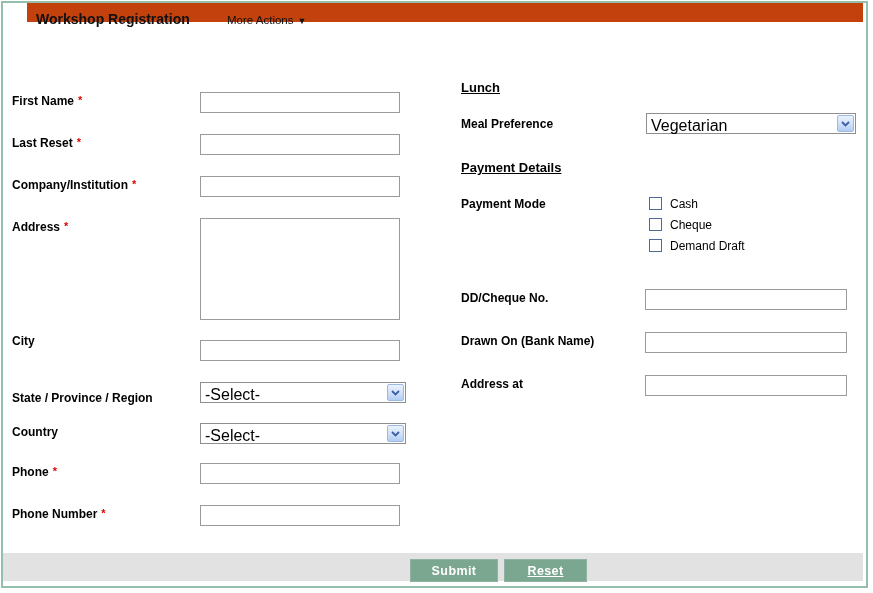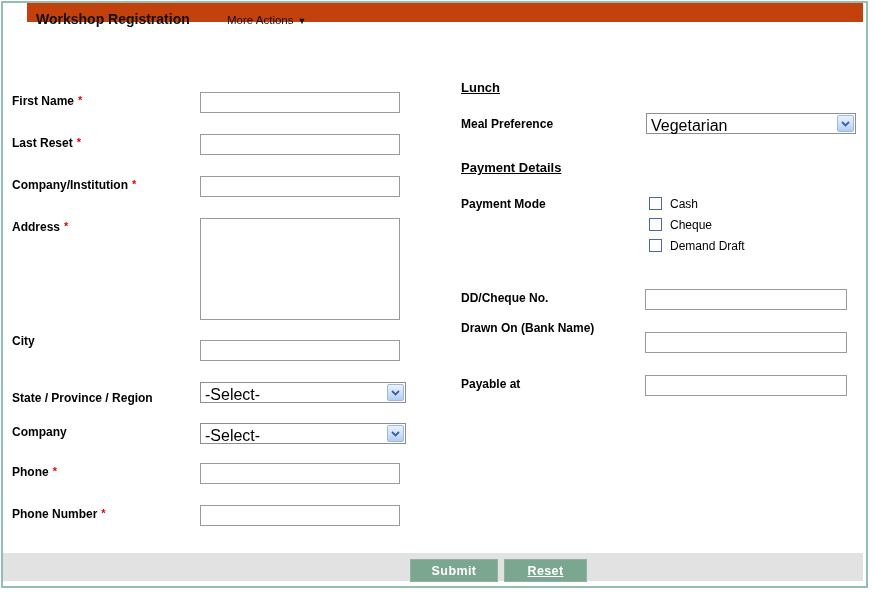--- a/index.html
+++ b/index.html
@@ -130,21 +130,21 @@
   <div class="lbl" style="top:388px"><span>State / Province / Region</span></div>
   <div class="select" style="top:379px">
     <span class="val">-Select-</span>
     <span class="arrow">
       <svg width="9" height="6" viewBox="0 0 9 6">
           <polyline points="1,1 4.5,4.5 8,1" fill="none" stroke="#3a5fa5" stroke-width="1.8"></polyline>
         </svg>
     </span>
   </div>
 
-  <div class="lbl" style="top:422px"><span>Company</span></div>
+  <div class="lbl" style="top:422px"><span>Country</span></div>
   <div class="select" style="top:420px">
     <span class="val">-Select-</span>
     <span class="arrow">
       <svg width="9" height="6" viewBox="0 0 9 6">
           <polyline points="1,1 4.5,4.5 8,1" fill="none" stroke="#3a5fa5" stroke-width="1.8"></polyline>
         </svg>
     </span>
   </div>
 
   <div class="lbl" style="top:462px"><span>Phone</span><span class="req">*</span></div>
@@ -178,24 +178,24 @@
     <span class="cblabel">Cheque</span>
   </div>
   <div class="cbrow" style="top:236px">
     <span class="cb"></span>
     <span class="cblabel">Demand Draft</span>
   </div>
 
   <div class="lbl lbl-r" style="top:288px"><span>DD/Cheque No.</span></div>
   <input class="tin tin-r" style="top: 286px;" value="">
 
-  <div class="lbl lbl-r" style="top:318px"><span>Drawn On (Bank Name)</span></div>
+  <div class="lbl lbl-r" style="top:331px"><span>Drawn On (Bank Name)</span></div>
   <input class="tin tin-r" style="top: 329px;" value="">
 
-  <div class="lbl lbl-r" style="top:374px"><span>Payable at</span></div>
+  <div class="lbl lbl-r" style="top:374px"><span>Address at</span></div>
   <input class="tin tin-r" style="top: 372px;" value="">
 
   <div class="footer">
     <button class="btn btn-submit">Submit</button>
     <button class="btn btn-reset">Reset</button>
   </div>
 
 </div>
 
 </body></html>

